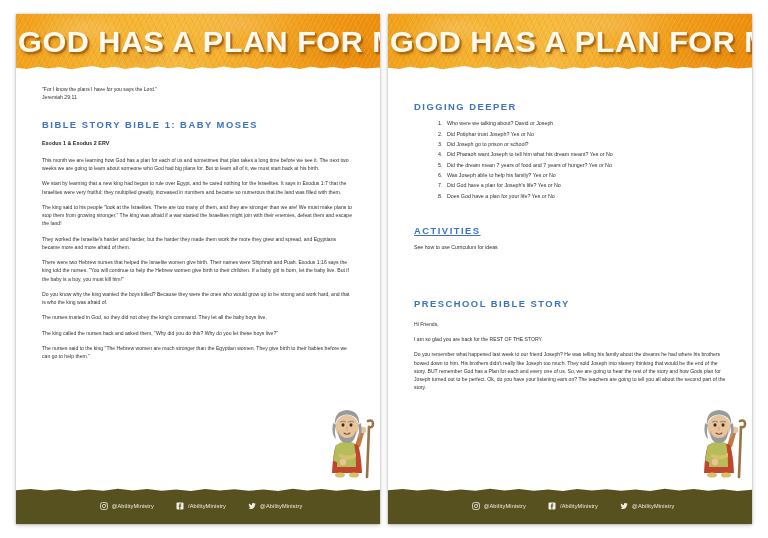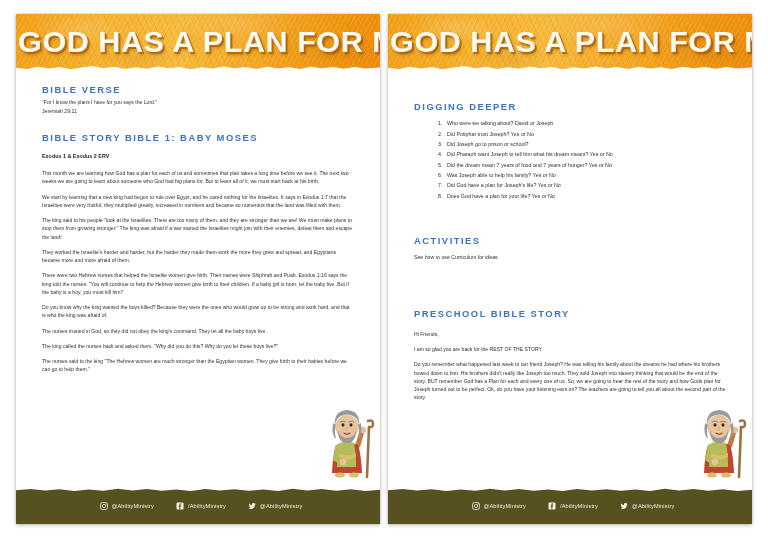--- a/index.html
+++ b/index.html
@@ -112,21 +112,21 @@
   h2.section-head {
     color: #3b72c4;
     font-family: "Liberation Sans", sans-serif;
     font-weight: bold;
     font-size: 9.4px;
     letter-spacing: 1.5px;
     margin: 0 0 3px 0;
     line-height: 1.2;
   }
   .section-head.spaced-top { margin-top: 17px; }
-  .section-head.big-top { margin-top: 34px; }
+  .section-head.big-top { margin-top: 24px; text-decoration: underline; }
 
   p.body-text,
   .verse-line,
   .ref-line {
     color: #2f2f33;
     font-size: 5.1px;
     line-height: 1.62;
     margin: 0;
     text-align: left;
   }
@@ -231,21 +231,20 @@
 
   <div class="page">
 
     <div class="banner">
       <div class="banner-title"><span>GOD HAS A PLAN FOR ME</span></div>
       <div class="banner-tear"></div>
     </div>
 
     <div class="page-body">
 
-      <h2 class="section-head">BIBLE VERSE</h2>
       <div class="verse-line">"For I know the plans I have for you says the Lord."</div>
       <div class="ref-line">Jeremiah 29:11</div>
 
       <h2 class="section-head spaced-top">BIBLE STORY BIBLE 1: BABY MOSES</h2>
       <div class="scripture-ref">Exodus 1 &amp; Exodus 2 ERV</div>
 
       <p class="body-text first">This month we are learning how God has a plan for each of us and sometimes that plan takes a long time before we see it.  The next two weeks we are going to learn about someone who God had big plans for. But to learn all of it, we must start back at his birth.</p>
       <p class="body-text">We start by learning that a new king had begun to rule over Egypt, and he cared nothing for the Israelites. It says in Exodus 1:7 that the Israelites were very fruitful; they multiplied greatly, increased in numbers and became so numerous that the land was filled with them.</p>
       <p class="body-text">The king said to his people "look at the Israelites.  There are too many of them, and they are stronger than we are!  We must make plans to stop them from growing stronger." The king was afraid if a war started the Israelites might join with their enemies, defeat them and escape the land!</p>
       <p class="body-text">They worked the Israelite's harder and harder, but the harder they made them work the more they grew and spread, and Egyptians became more and more afraid of them.</p>

